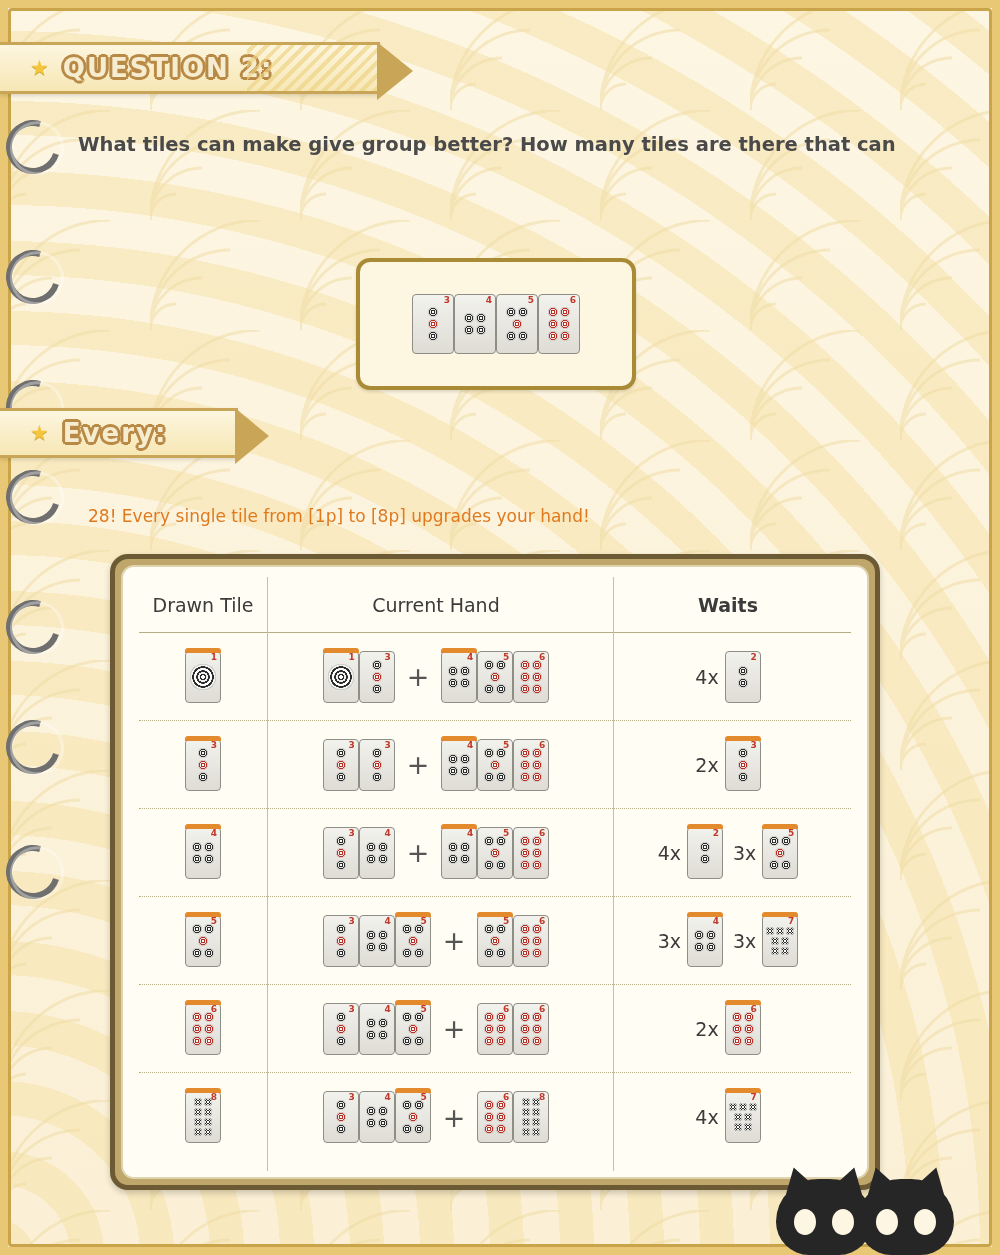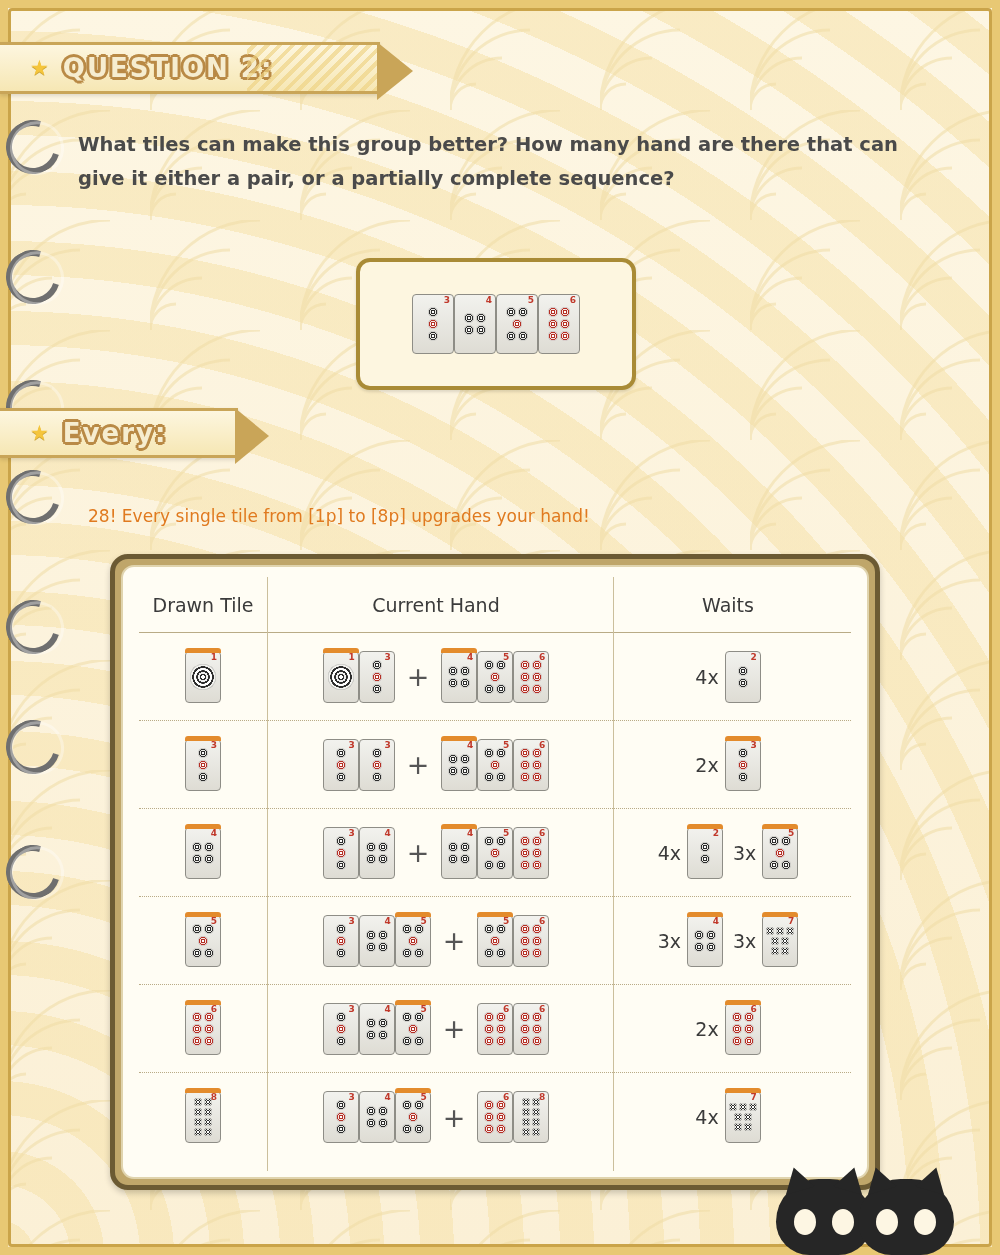--- a/index.html
+++ b/index.html
@@ -146,21 +146,21 @@
   }
   .thead {
     display:flex; align-items:center;
     height:56px;
     font-family:"DejaVu Sans", sans-serif;
     font-size:19px; color:#3b3b3b;
     border-bottom:1px solid #b9ab86;
   }
   .col-drawn { width:128px; text-align:center; }
   .col-hand  { flex:1; text-align:center; }
-  .col-waits { width:246px; text-align:center; }
+  .col-waits { width:246px; text-align:center;font-weight:bold; }
   .vline {
     position:absolute; top:10px; bottom:6px; width:1px;
     background:#cbbf9c;
   }
   #vline1 { left:144px; }
   #vline2 { left:490px; }
 
   .trow {
     display:flex; align-items:center;
     height:88px;
@@ -269,22 +269,21 @@
     <div class="ring" style="top:845px"></div>
   </div>
 
   <div id="banner-q" class="banner">
     <div class="hatch"></div>
     <span class="star">★</span>
     <span class="btitle">QUESTION 2:</span>
   </div>
 
   <div id="question-text">
-    <p>What tiles can make this group better? How many hand are there that can</p>
-    <p>give it either a pair, or a partially complete sequence?</p>
+    <p>What tiles can make give group better? How many tiles are there that can</p>
   </div>
 
   <div id="question-tiles">
     <div class="tile-row" id="q-tiles">
         <div class="tile">
           <span class="num">3</span>
           <div class="pins">
             <div class="prow">
               <span class="pin"></span>
             </div>

